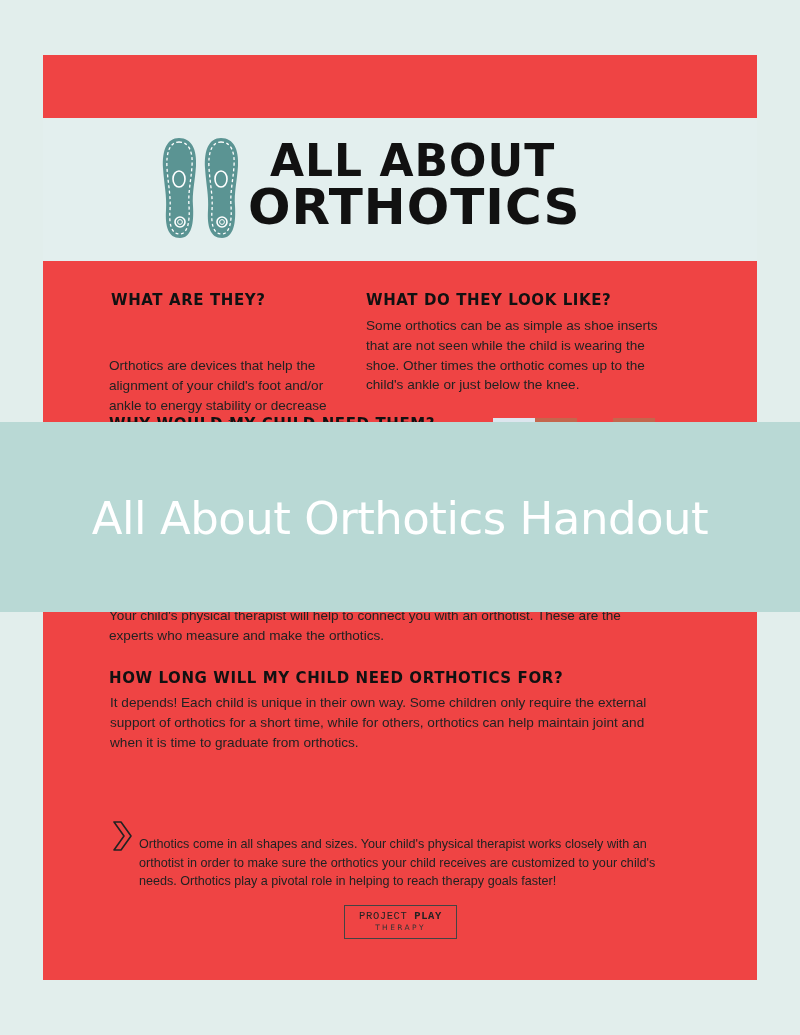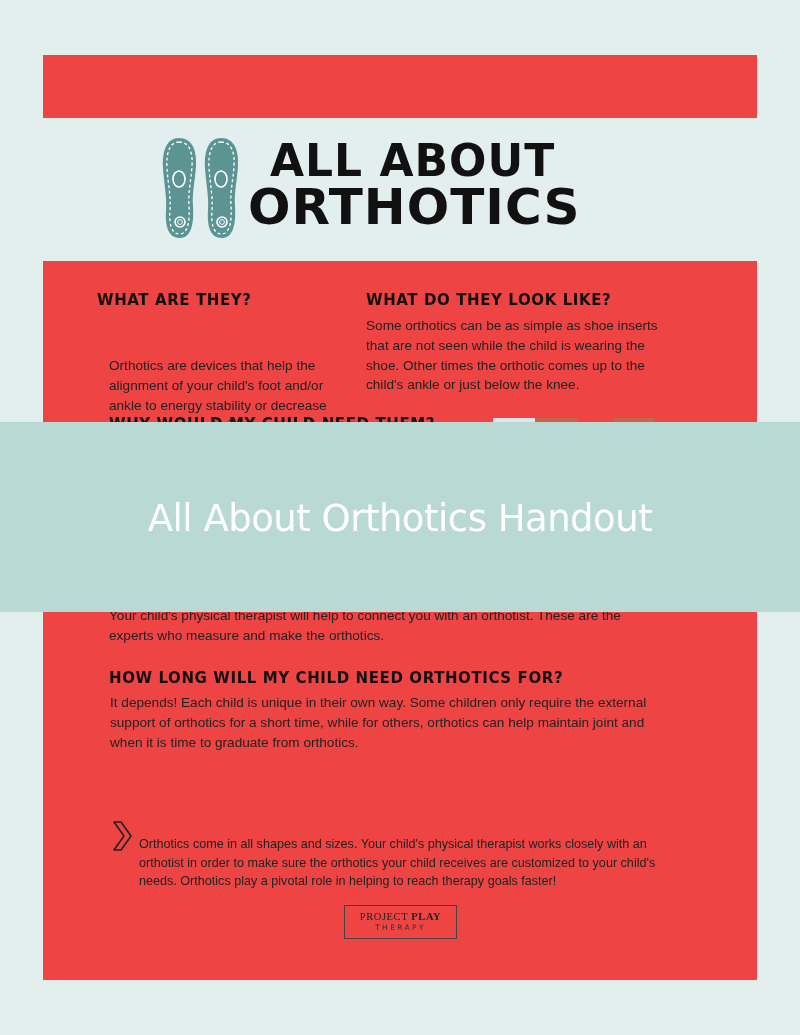--- a/index.html
+++ b/index.html
@@ -93,21 +93,21 @@
     .brand-box {
       position: absolute;
       left: 301px; top: 850px;
       width: 113px; height: 34px;
       border: 1.2px solid #444;
       text-align: center;
       padding-top: 4px;
     }
     .brand-top {
       display: block;
-      font-family: Liberation Serif, serif;
+      font-family: Liberation Mono, monospace;
       font-size: 10.5px;
       letter-spacing: 0.6px;
       color: #222;
       line-height: 13px;
     }
     .brand-top b { font-weight: bold; }
     .brand-bottom {
       display: block;
       font-family: "DejaVu Sans", sans-serif;
       font-size: 7.5px;
@@ -117,21 +117,21 @@
     }
     .overlay-banner {
       position: absolute;
       left: 0; top: 422px;
       width: 800px; height: 190px;
       background: #b9d9d5;
       display: flex; align-items: center; justify-content: center;
     }
     .overlay-banner span {
       font-family: "DejaVu Sans", sans-serif;
-      font-size: 37px;
+      font-size: 45px;
       color: #ffffff;
       letter-spacing: -0.5px;
       white-space: nowrap;
       margin-top: 2px;
     }
   </style>
 </head>
 <body>
 
 <div class="page">
@@ -152,21 +152,21 @@
         <circle cx="21" cy="86" r="5" fill="none" stroke="#ffffff" stroke-width="1.6"></circle>
         <circle cx="21" cy="86" r="2.4" fill="none" stroke="#ffffff" stroke-width="1"></circle>
       </g>
     </svg>
     <div class="title">
       <span class="l1">ALL ABOUT</span>
       <span class="l2">ORTHOTICS</span>
     </div>
   </div>
 
-  <div class="section-h" style="left:54px; top:236px;">WHAT ARE THEY?</div>
+  <div class="section-h" style="left:68px; top:236px;">WHAT ARE THEY?</div>
   <div class="para" style="left:66px; top:261px; width:270px;margin-top:40px;">
     <div>Orthotics are devices that help the</div>
     <div>alignment of your child's foot and/or</div>
     <div>ankle to energy stability or decrease</div>
     <div>energy required during movement.</div>
   </div>
 
   <div class="section-h" style="left:323px; top:236px;">WHAT DO THEY LOOK LIKE?</div>
   <div class="para" style="left:323px; top:261px; width:330px;">
     <div>Some orthotics can be as simple as shoe inserts</div>

